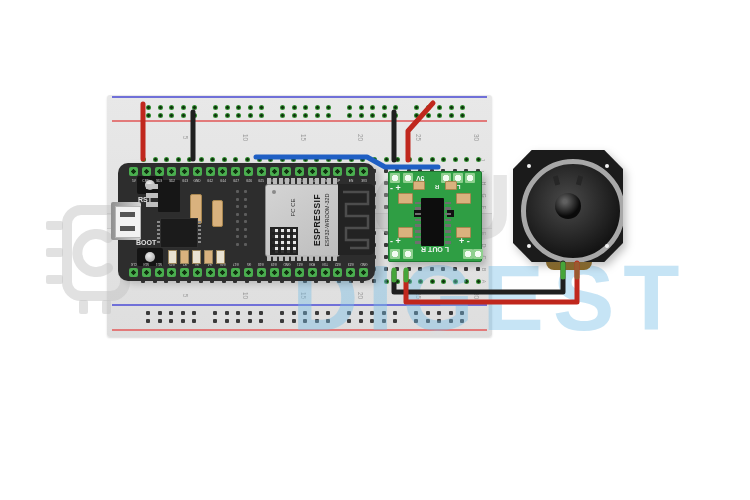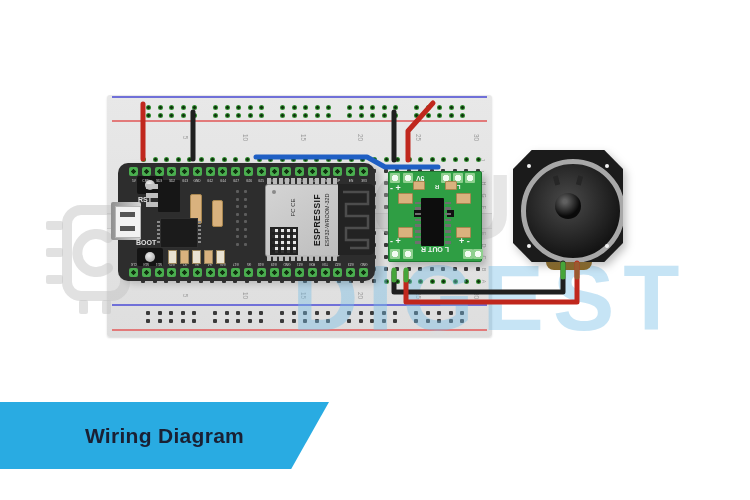--- a/index.html
+++ b/index.html
@@ -746,17 +746,14 @@
       <path d="M433,103 L408,131 L408,160" stroke="#c0271d"></path>
       <path d="M394,272 L394,292 L563,292 L563,263" stroke="#1f1f1f"></path>
       <path d="M406,272 L406,302 L577,302 L577,263" stroke="#c0271d"></path>
       <path d="M394,270 L394,280" stroke="#46a53a"></path>
       <path d="M406,270 L406,280" stroke="#46a53a"></path>
       <path d="M563,264 L563,277" stroke="#46a53a"></path>
       <path d="M577,264 L577,277" stroke="#9a5a30"></path>
     </g>
   </svg>
 
-  <div id="banner" style="background:#29abe2;">
-    <span style="color:#1a2033;">Wiring Diagram</span>
-  </div>
 
 </div>
 
 </body></html>

